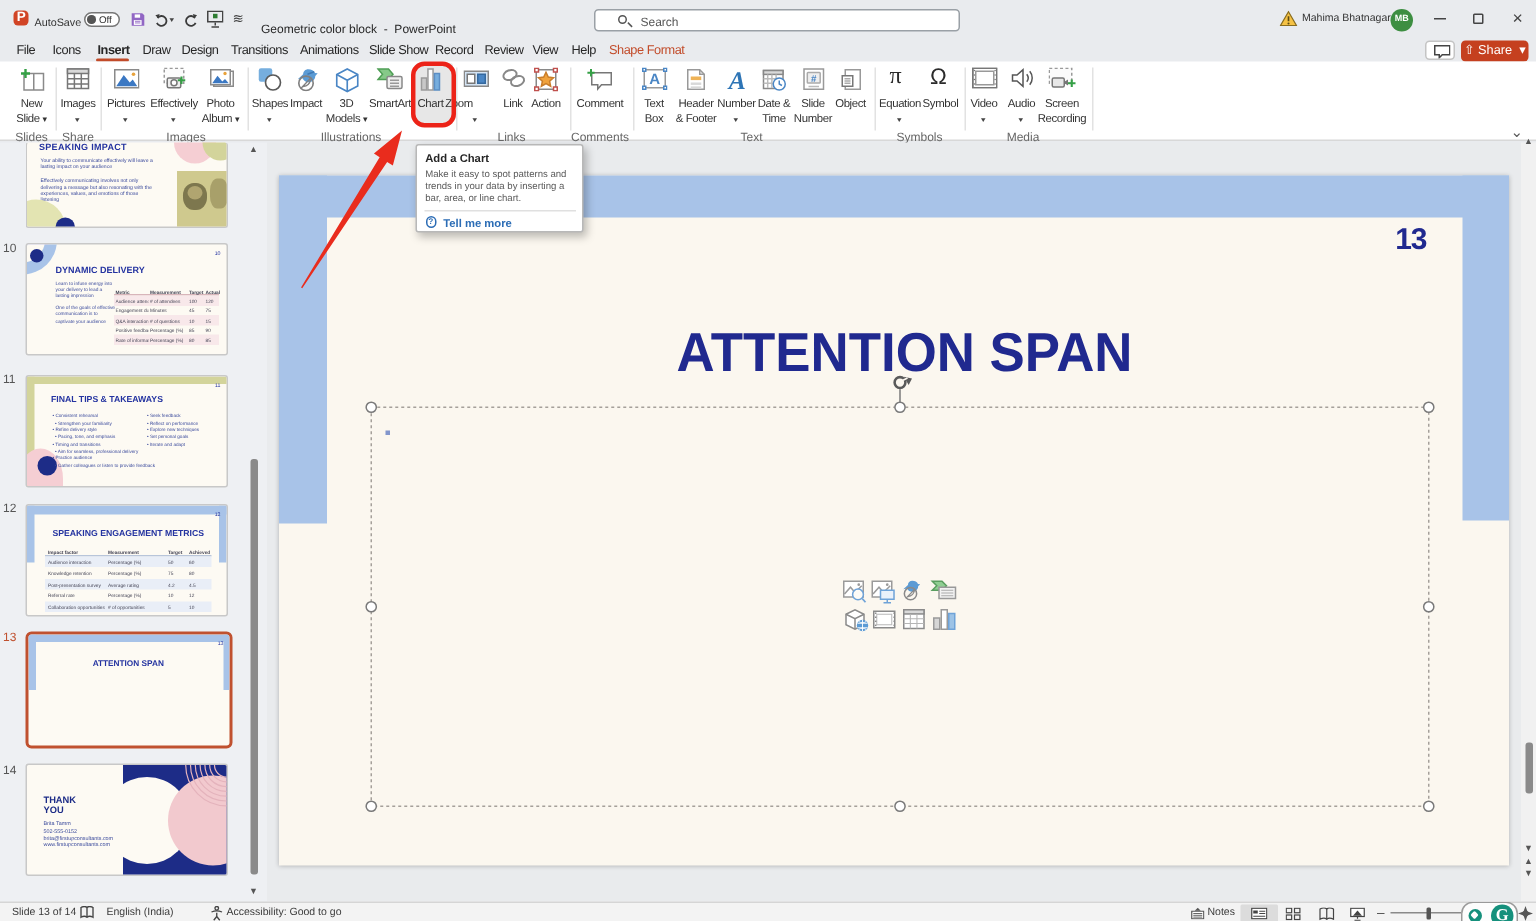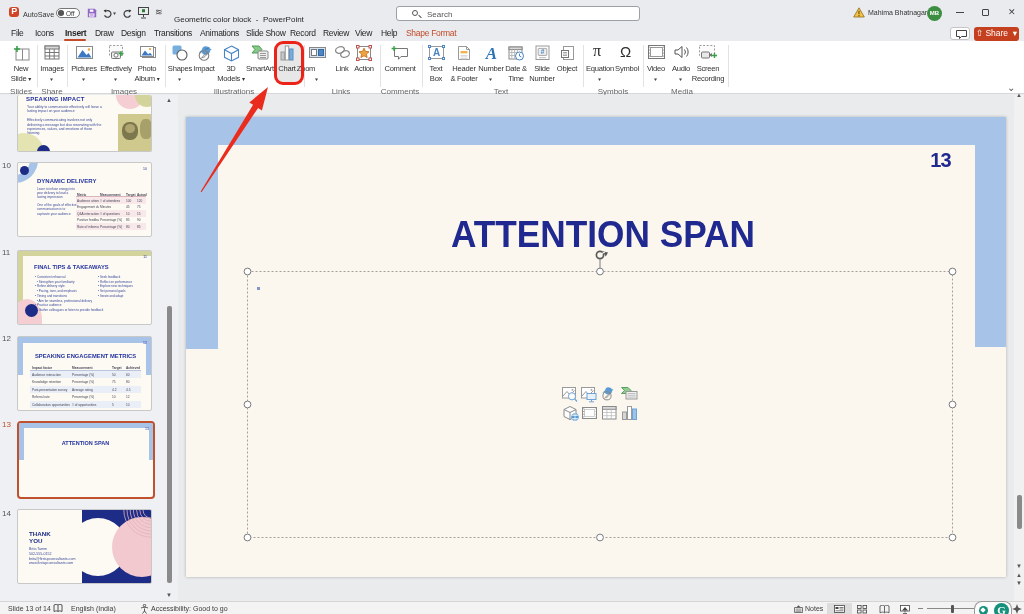--- a/index.html
+++ b/index.html
@@ -568,20 +568,27 @@
  <div style="position:absolute;left:838.5px;top:400px;width:5px;height:34px;background:#8a8a8a;border-radius:2px;"></div>
  <span style="position:absolute;left:838px;top:468px;font-size:6px;color:#555;">▼</span>
  <span style="position:absolute;left:838px;top:477px;font-size:6px;color:#555;">▲</span>
  <span style="position:absolute;left:838px;top:485px;font-size:6px;color:#555;">▼</span>
 </div>
 
 <div class="a" id="redbox"></div>
 <svg class="a" style="left:190px;top:80px;z-index:29;" width="120" height="120" viewBox="0 0 120 120">
  <polygon points="78,7 59.3,22.4 63.1,24.8 10.7,111.6 11.5,112.2 68.1,28 71.9,30.4" fill="#e92c1d"></polygon>
 </svg>
+<div class="a" id="tooltip">
+ <div class="t1">Add a Chart</div>
+ <div class="t2">Make it easy to spot patterns and trends in your data by inserting a bar, area, or line chart.</div>
+ <div class="dv"></div>
+      <div class="qc">?</div>
+ <div class="t3">Tell me more</div>
+</div>
 
 <div class="a" id="statusbar">
  <span class="sbi" style="left:8px;">Slide 13 of 14</span>
  <svg class="sbi" style="left:53px;top:2px;" width="10" height="9" viewBox="0 0 10 9">
         <path d="M1 1c1.5-.8 3-.8 4 0 1-.8 2.5-.8 4 0v6.5c-1.5-.8-3-.8-4 0-1-.8-2.5-.8-4 0z" fill="none" stroke="#444" stroke-width="0.9"></path>
         <path d="M5 1v6.5" stroke="#444" stroke-width="0.9"></path>
       </svg>
  <span class="sbi" style="left:71px;">English (India)</span>
  <svg class="sbi" style="left:140px;top:2px;" width="9" height="10" viewBox="0 0 9 10">
         <circle cx="4.5" cy="1.5" r="1.2" fill="none" stroke="#444" stroke-width="0.9"></circle>

